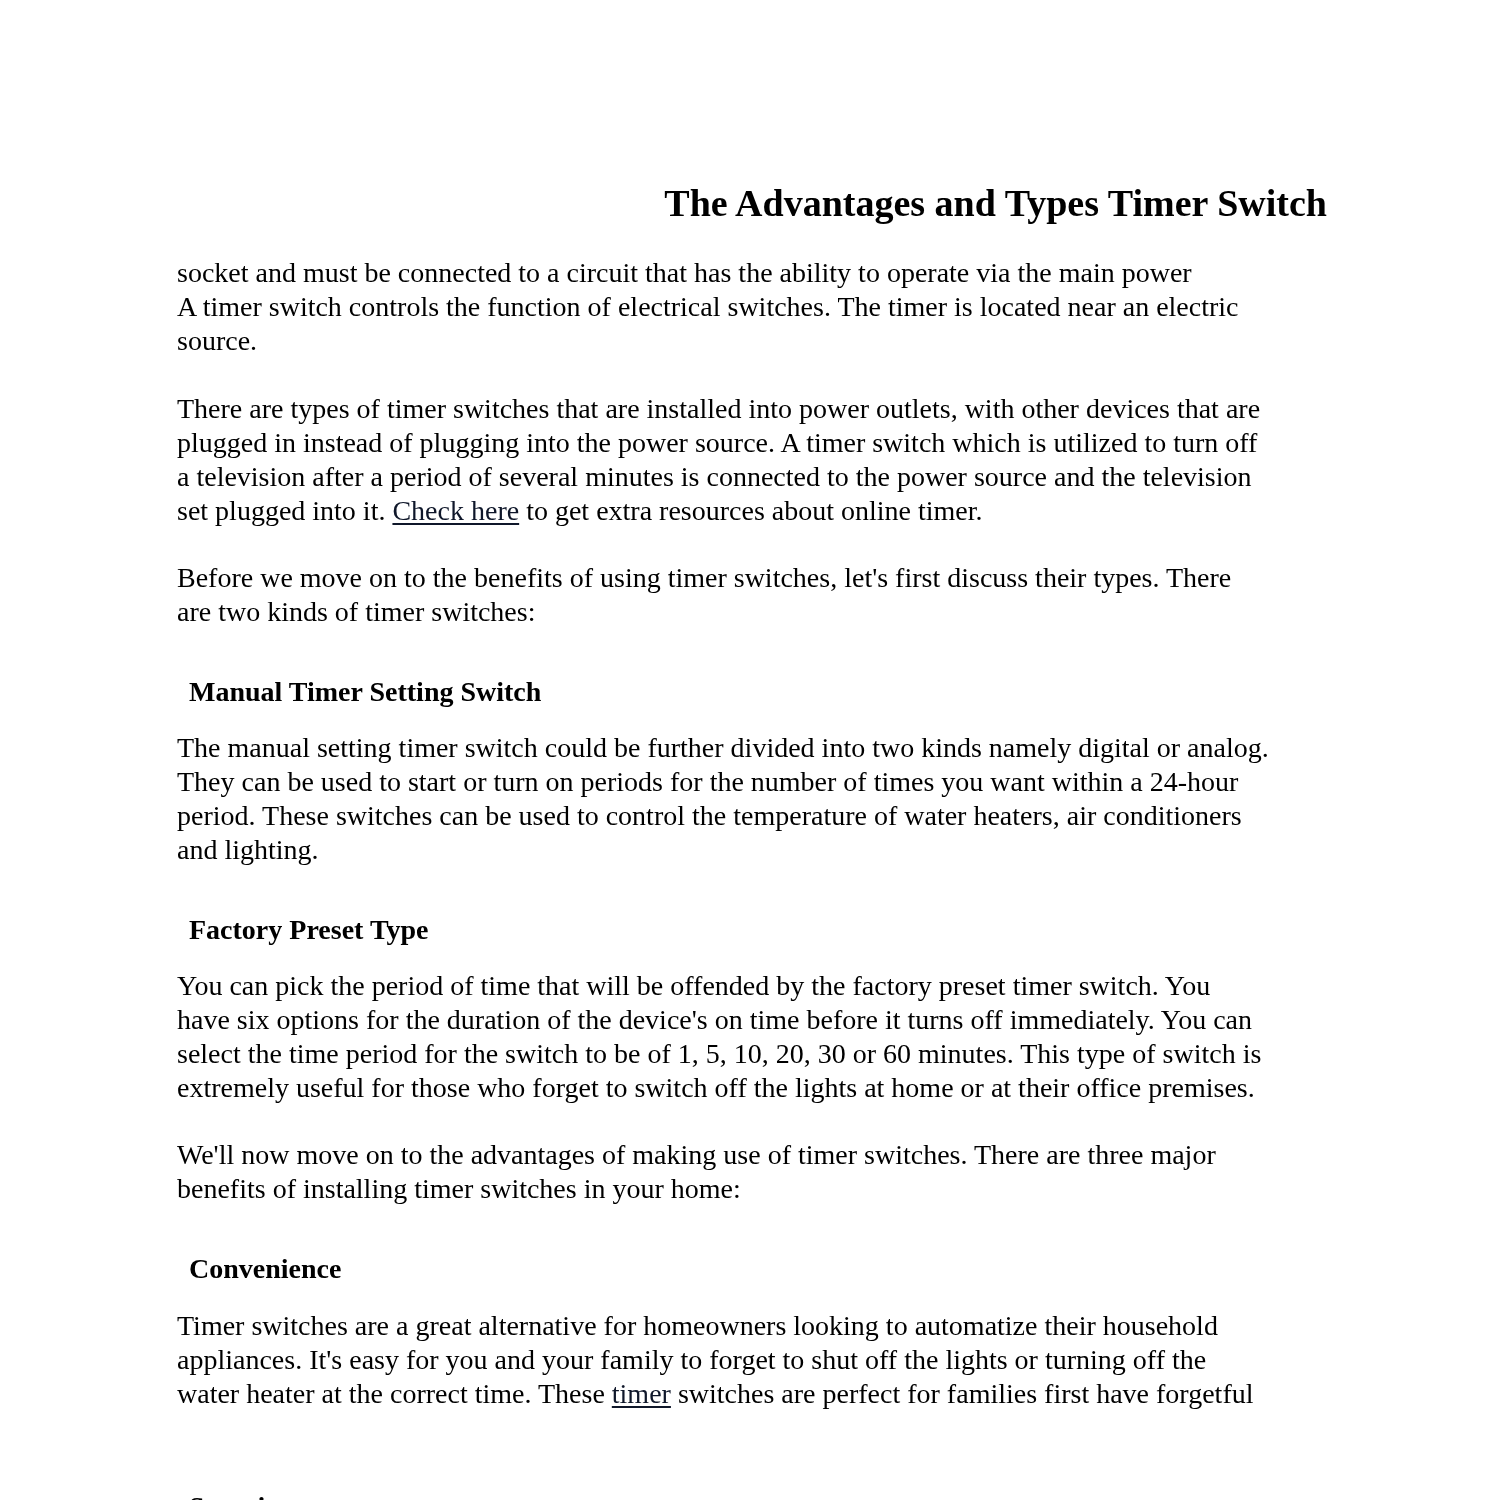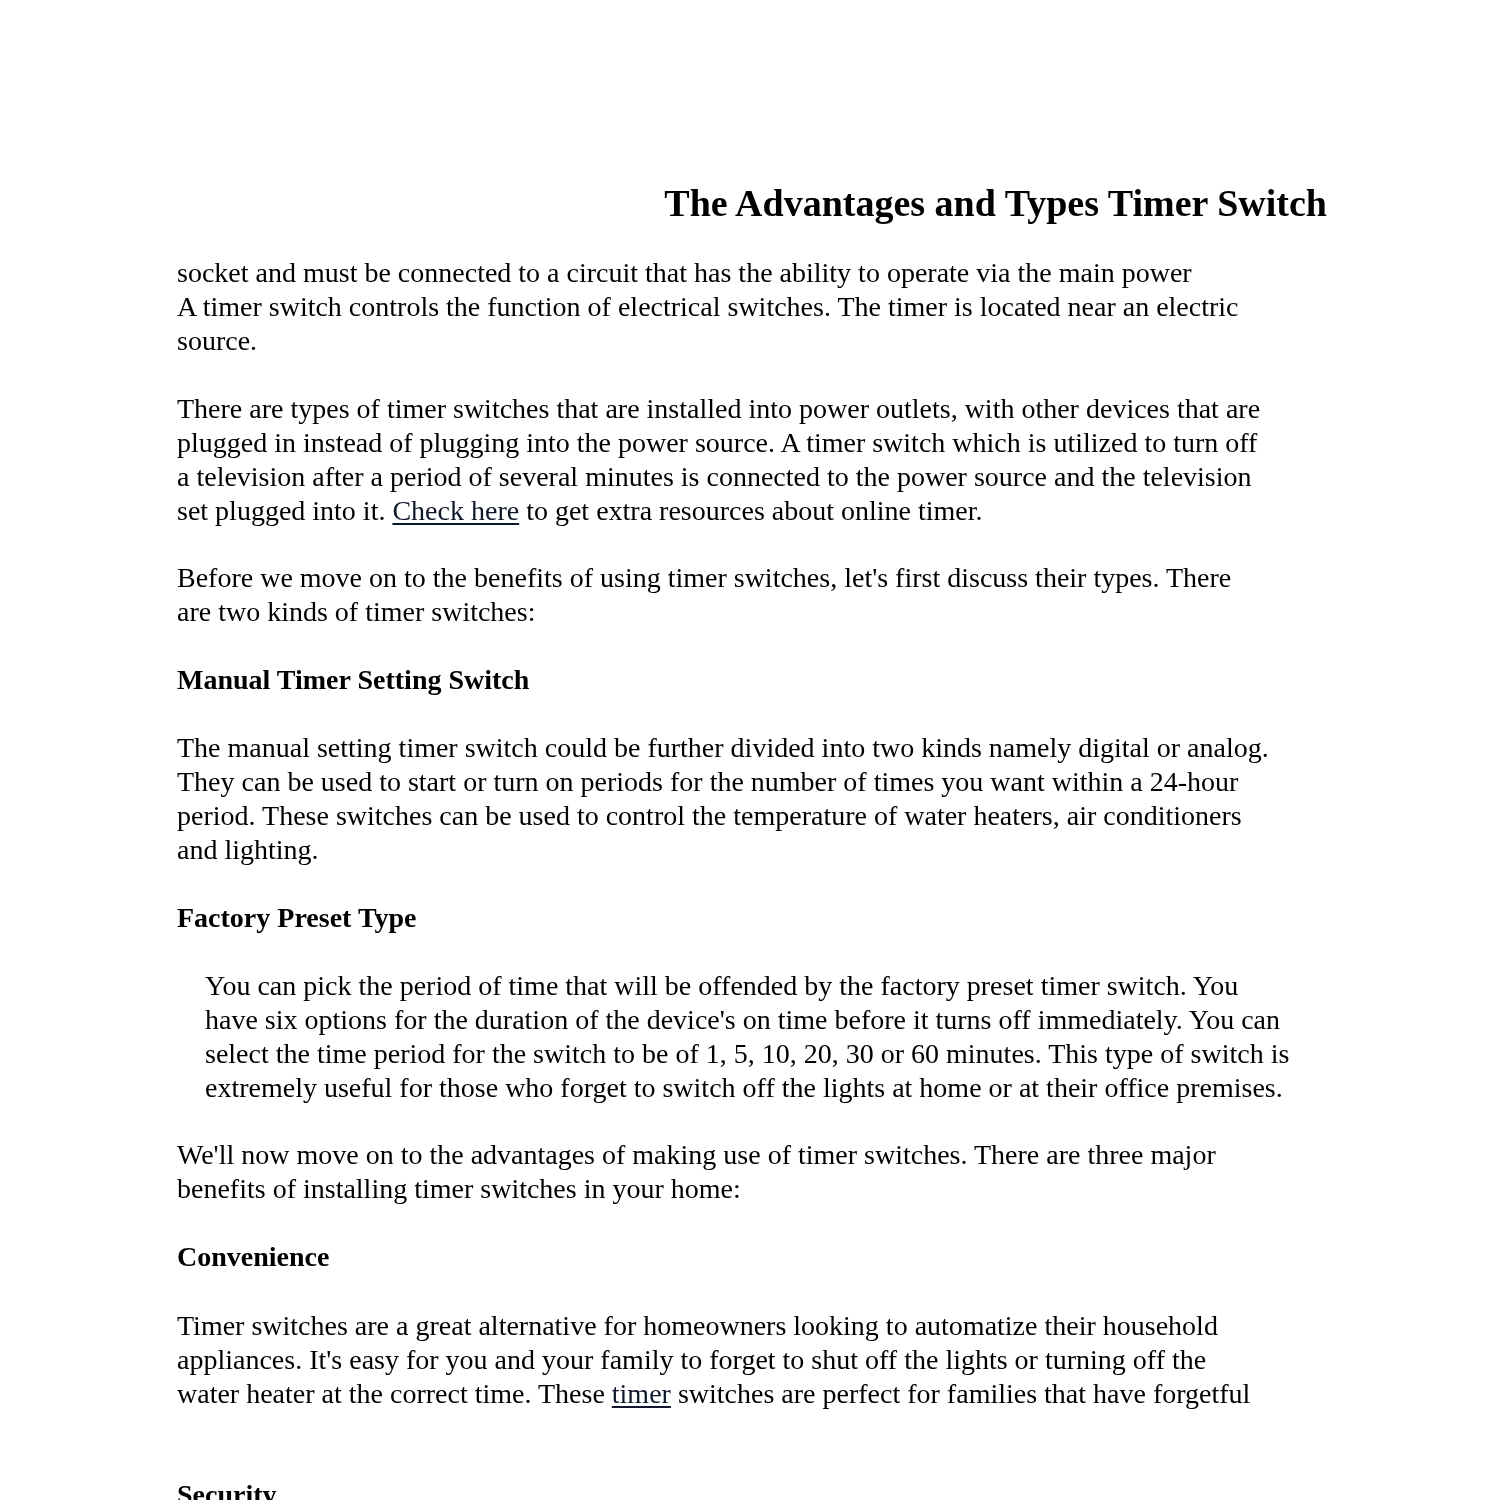--- a/index.html
+++ b/index.html
@@ -42,21 +42,21 @@
       line-height: 34px;
       white-space: nowrap;
     }
     .line {
       display: block;
       height: 34px;
     }
     .heading {
       position: absolute;
       left: 0;
-      margin: 0;
+      margin: 12px;
       font-size: 28px;
       line-height: 34px;
       font-weight: bold;
       white-space: nowrap;
     }
     a.link {
       color: #0f172a;
       text-decoration: underline;
       text-decoration-thickness: 2px;
       text-underline-offset: 3px;
@@ -91,35 +91,35 @@
 
   <p class="para" style="top:731px;font-family:Liberation Serif, serif;">
     <span class="line">The manual setting timer switch could be further divided into two kinds namely digital or analog.</span>
     <span class="line">They can be used to start or turn on periods for the number of times you want within a 24-hour</span>
     <span class="line">period. These switches can be used to control the temperature of water heaters, air conditioners</span>
     <span class="line">and lighting.</span>
   </p>
 
   <h2 class="heading" style="top:901px;">Factory Preset Type</h2>
 
-  <p class="para" style="top:969px;margin-left:28px;">
+  <p class="para" style="top:969px;">
     <span class="line">You can pick the period of time that will be offended by the factory preset timer switch. You</span>
     <span class="line">have six options for the duration of the device's on time before it turns off immediately. You can</span>
     <span class="line">select the time period for the switch to be of 1, 5, 10, 20, 30 or 60 minutes. This type of switch is</span>
     <span class="line">extremely useful for those who forget to switch off the lights at home or at their office premises.</span>
   </p>
 
   <p class="para" style="top:1138px;">
     <span class="line">We'll now move on to the advantages of making use of timer switches. There are three major</span>
     <span class="line">benefits of installing timer switches in your home:</span>
   </p>
 
   <h2 class="heading" style="top:1240px;">Convenience</h2>
 
   <p class="para" style="top:1309px;">
     <span class="line">Timer switches are a great alternative for homeowners looking to automatize their household</span>
     <span class="line">appliances. It's easy for you and your family to forget to shut off the lights or turning off the</span>
-    <span class="line"><span>water heater at the correct time. These </span><a class="link" href="#">timer</a><span> switches are perfect for families that have forgetful</span></span>
+    <span class="line"><span>water heater at the correct time. These </span><a class="link" href="#">timer</a><span> switches are perfect for families first have forgetful</span></span>
   </p>
 
   <h2 class="heading" style="top:1478px;">Security</h2>
 
 </div>
 
 </body></html>

